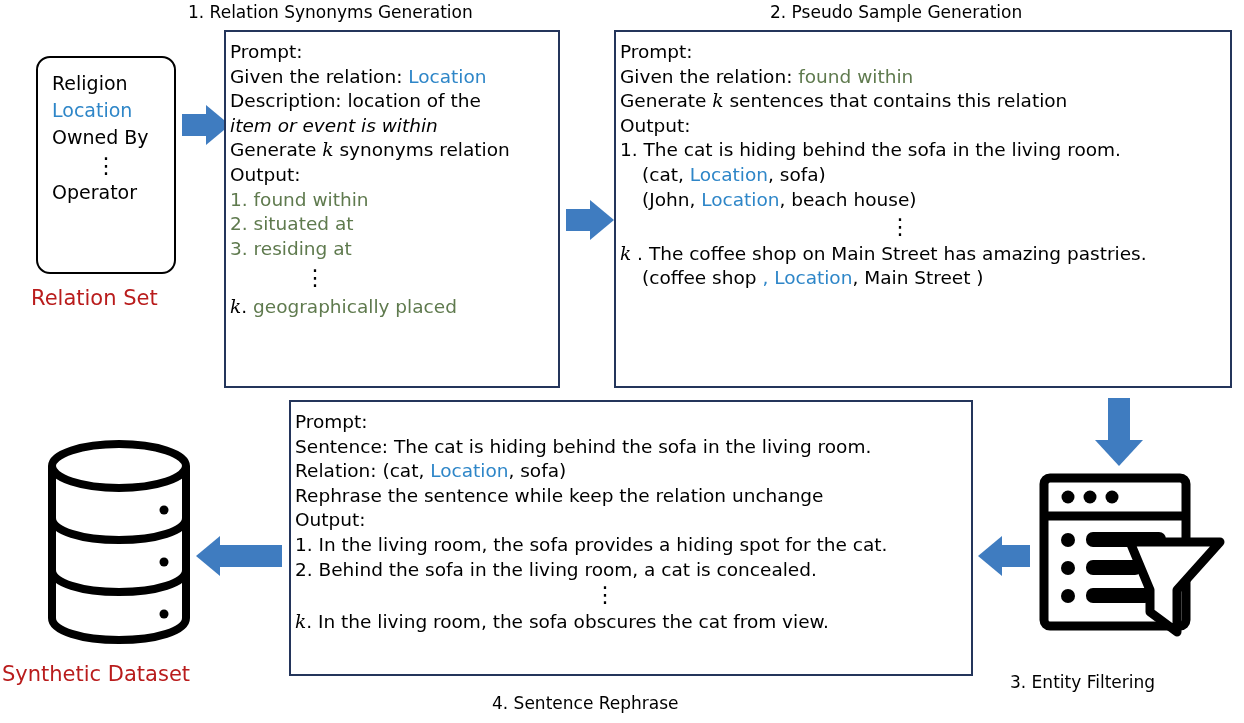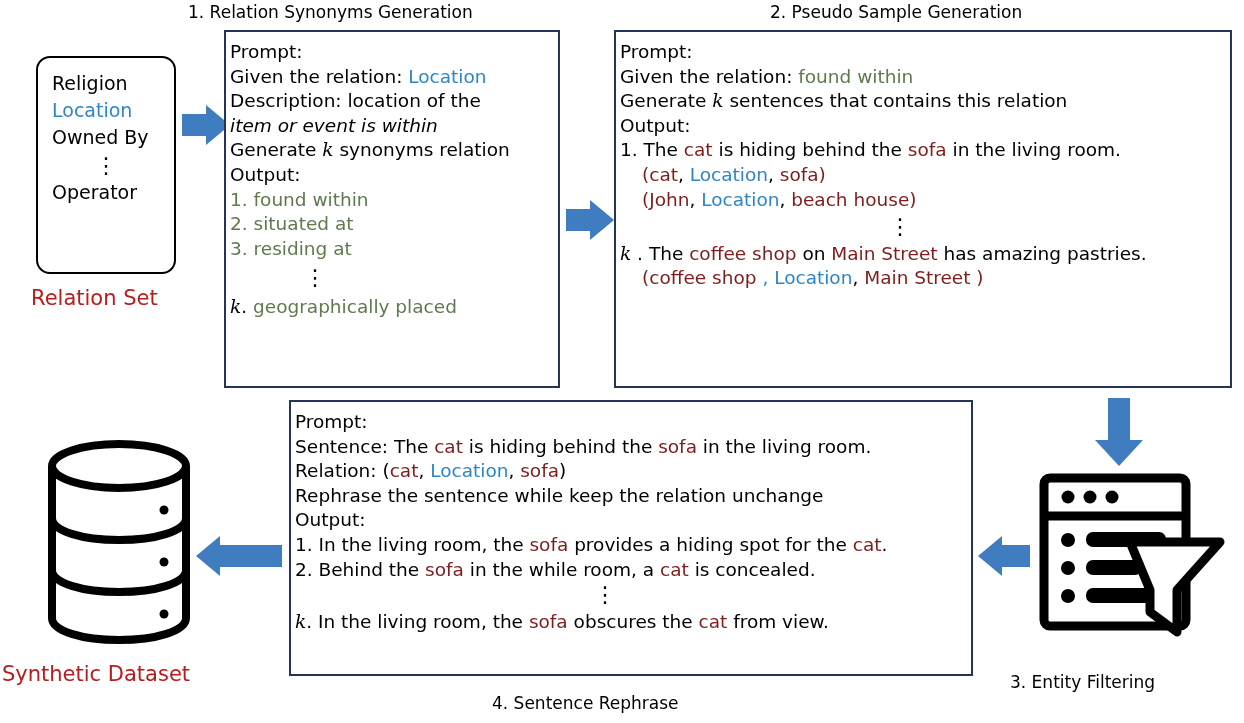--- a/index.html
+++ b/index.html
@@ -36,21 +36,21 @@
     box-sizing:border-box;
     background:#fff;
     padding:12px 14px 10px 14px;
     font-size:19px;
     line-height:1.42;
   }
 
   
   .c-blue   { color:#2e86c8; }
   .c-green  { color:#5f7a4e; }
-  .c-orange { color:#7f1d1d; }
+  .c-orange { color:#000000; }
   .ital     { font-style:italic; }
   .mathk    { font-family:"DejaVu Serif", serif; font-style:italic; }
 
   .vdots {
     font-size:22px;
     line-height:0.8;
     letter-spacing:0;
     text-align:center;
   }
 
@@ -224,21 +224,21 @@
     <div class="row">Rephrase the sentence while keep the relation unchange</div>
     <div class="row">Output:</div>
 
     <div class="row">
       <span>1.</span>
       <span>In the living room, the </span><span class="c-orange">sofa</span><span> provides a hiding spot for the </span><span class="c-orange">cat</span><span>.</span>
     </div>
 
     <div class="row">
       <span>2.</span>
-      <span>Behind the </span><span class="c-orange">sofa</span><span> in the while room, a </span><span class="c-orange">cat</span><span> is concealed.</span>
+      <span>Behind the </span><span class="c-orange">sofa</span><span> in the living room, a </span><span class="c-orange">cat</span><span> is concealed.</span>
     </div>
 
     <div class="vdots" style="margin:4px 0 6px 0; width:620px;">⋮</div>
 
     <div class="row">
       <span class="mathk">k</span><span>.</span>
       <span>In the living room, the </span><span class="c-orange">sofa</span><span> obscures the </span><span class="c-orange">cat</span><span> from view.</span>
     </div>
   </div>
 </div>

